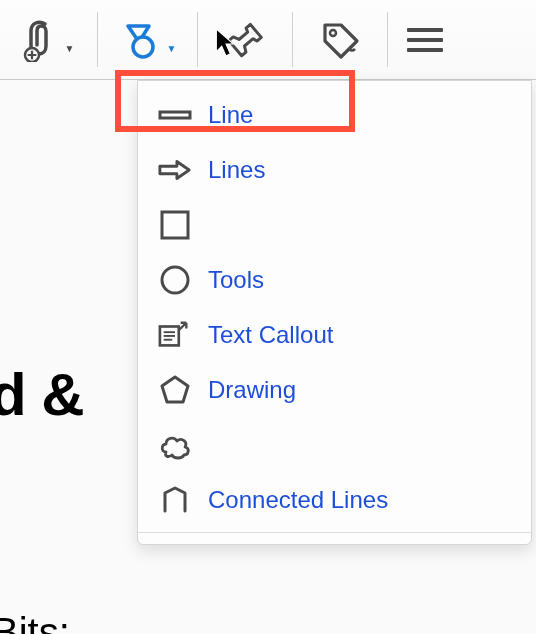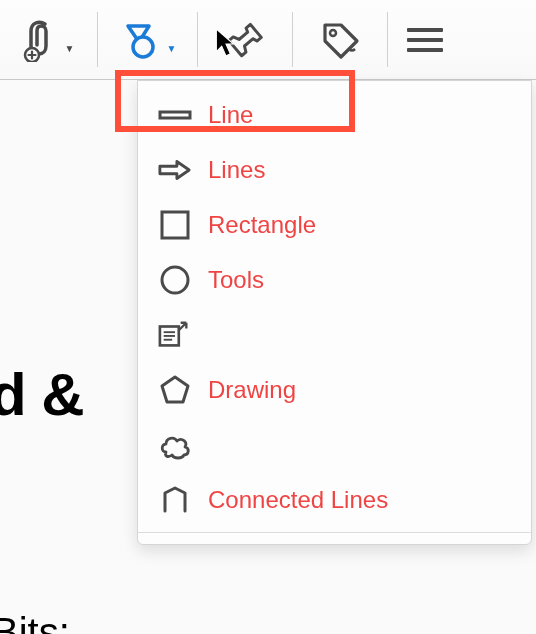--- a/index.html
+++ b/index.html
@@ -94,21 +94,21 @@
       width: 34px;
       height: 34px;
       display: flex;
       align-items: center;
       justify-content: center;
       margin-right: 16px;
       flex-shrink: 0;
     }
     .menu-label {
       font-size: 24px;
-      color: #ef4444;
+      color: #1d4ed8;
     }
     .highlight-box {
       position: absolute;
       left: 115px;
       top: 70px;
       width: 240px;
       height: 62px;
       border: 6px solid #ff4f3a;
       z-index: 30;
       pointer-events: none;
@@ -205,21 +205,20 @@
     </span>
     <span class="menu-label">Lines</span>
   </div>
 
   <div class="menu-item">
     <span class="menu-icon">
       <svg width="32" height="32" viewBox="0 0 32 32">
         <rect x="3" y="3" width="26" height="26" stroke="#4a4a4a" stroke-width="3" fill="none"></rect>
       </svg>
     </span>
-    <span class="menu-label">Rectangle</span>
   </div>
 
   <div class="menu-item">
     <span class="menu-icon">
       <svg width="32" height="32" viewBox="0 0 32 32">
         <circle cx="16" cy="16" r="13" stroke="#4a4a4a" stroke-width="3" fill="none"></circle>
       </svg>
     </span>
     <span class="menu-label">Tools</span>
   </div>
@@ -227,20 +226,21 @@
   <div class="menu-item">
     <span class="menu-icon">
       <svg width="36" height="30" viewBox="0 0 36 30">
         <rect x="2" y="6" width="20" height="20" stroke="#4a4a4a" stroke-width="2.8" fill="none"></rect>
         <line x1="6" y1="12" x2="18" y2="12" stroke="#4a4a4a" stroke-width="2"></line>
         <line x1="6" y1="16" x2="18" y2="16" stroke="#4a4a4a" stroke-width="2"></line>
         <line x1="6" y1="20" x2="15" y2="20" stroke="#4a4a4a" stroke-width="2"></line>
         <path d="M22 10 L30 2 M30 2 L30 8 M30 2 L24 2" stroke="#4a4a4a" stroke-width="2.5" fill="none"></path>
       </svg>
     </span>
+    <span class="menu-label">Text Callout</span>
   </div>
 
   <div class="menu-item">
     <span class="menu-icon">
       <svg width="32" height="32" viewBox="0 0 32 32">
         <polygon points="16,3 29,12 24,28 8,28 3,12" stroke="#4a4a4a" stroke-width="3" fill="none" stroke-linejoin="round"></polygon>
       </svg>
     </span>
     <span class="menu-label">Drawing</span>
   </div>

